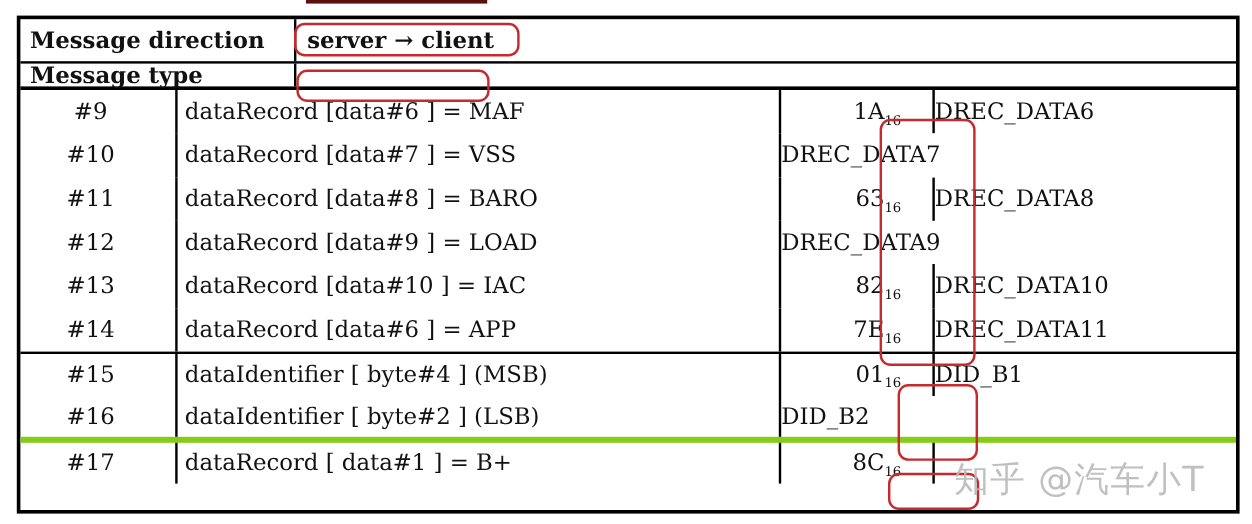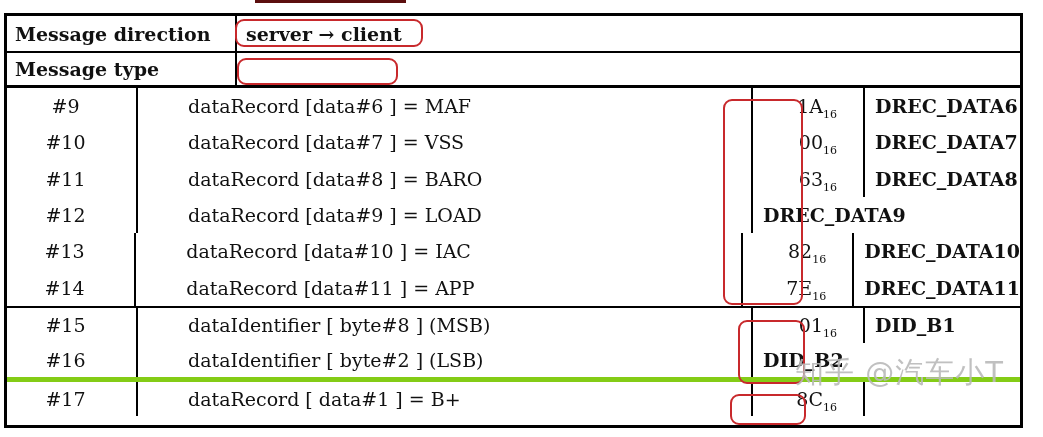--- a/index.html
+++ b/index.html
@@ -5,58 +5,58 @@
   html,body{margin:0;padding:0;}
   body{
     width:1043px;height:437px;position:relative;background:#ffffff;
     font-family:"DejaVu Serif","Liberation Serif",serif;
     color:#111111;overflow:hidden;
   }
   
   .top-artifact{position:absolute;left:255px;top:0;width:151px;height:3px;background:#5c0f0f;}
 
   .table{
-    position:absolute;left:4px;top:13px;width:1019px;height:415px;
+    position:absolute;left:14px;top:13px;width:1019px;height:415px;
     border:3px solid #000;box-sizing:border-box;background:#fff;
   }
 
   
   .hrow{display:flex;font-weight:bold;font-size:19px;box-sizing:border-box;}
   .hrow1{height:37px;border-bottom:2px solid #000;}
-  .hrow2{height:35px;border-bottom:3px solid #000;}
+  .hrow2{height:22px;border-bottom:3px solid #000;}
   .hcell-label{width:230px;border-right:2px solid #000;display:flex;align-items:center;
     padding-left:8px;box-sizing:border-box;}
   .hcell-value{flex:1;display:flex;align-items:center;padding-left:9px;}
 
   
   .section{display:flex;flex-direction:column;box-sizing:border-box;}
   .sec1{height:220px;border-bottom:2px solid #000;}
   .sec2{height:74px;border-bottom:5px solid #84cc16;}
   .sec3{height:34px;}
   .row{flex:1;display:flex;font-size:19px;}
   .c1{width:131px;border-right:2px solid #000;display:flex;align-items:center;
     justify-content:center;box-sizing:border-box;padding-right:12px;}
-  .c2{width:571px;border-right:2px solid #000;display:flex;align-items:center;
-    padding-left:6px;box-sizing:border-box;margin-left:44px;}
-  .c3{width:112px;border-right:2px solid #000;display:flex;align-items:center;
+  .c2{width:503px;border-right:2px solid #000;display:flex;align-items:center;
+    padding-left:6px;box-sizing:border-box;}
+  .c3{width:128px;border-right:2px solid #000;display:flex;align-items:center;
     justify-content:flex-end;padding-right:26px;box-sizing:border-box;}
-  .c4{flex:1;display:flex;align-items:center;padding-left:10px;font-weight:bold;}
+  .c4{flex:1;display:flex;align-items:center;}
   .hex sub{font-size:11px;line-height:0;letter-spacing:0;}
 
   
   .redbox{position:absolute;border:2.5px solid #c8292c;border-radius:9px;
     pointer-events:none;background:transparent;box-sizing:border-box;}
   #rb-direction{left:228px;top:3px;width:188px;height:28px;}
   #rb-type{left:230px;top:42px;width:161px;height:27px;}
   #rb-hex1{left:716px;top:83px;width:80px;height:206px;}
   #rb-hex2{left:731px;top:304px;width:67px;height:64px;}
   #rb-hex3{left:723px;top:378px;width:76px;height:31px;}
 
   .watermark{
-    position:absolute;left:795px;top:353px;white-space:nowrap;
+    position:absolute;left:795px;top:380px;white-space:nowrap;
     font-family:"DejaVu Sans","Liberation Sans",sans-serif;
     font-size:29px;color:rgba(185,185,185,0.9);letter-spacing:1px;
     pointer-events:none;
   }
 </style>
 </head>
 <body>
 
 <div class="top-artifact"></div>
 
@@ -76,23 +76,20 @@
       <div class="c1">#9</div>
       <div class="c2">dataRecord [data#6 ] = MAF</div>
       <div class="c3">
           <span class="hex"><span>1A</span><sub>16</sub></span>
         </div>
       <div class="c4">DREC_DATA6</div>
     </div>
     <div class="row">
       <div class="c1">#10</div>
       <div class="c2">dataRecord [data#7 ] = VSS</div>
-      <div class="c3">
-          <span class="hex"><span>00</span><sub>16</sub></span>
-        </div>
       <div class="c4">DREC_DATA7</div>
     </div>
     <div class="row">
       <div class="c1">#11</div>
       <div class="c2">dataRecord [data#8 ] = BARO</div>
       <div class="c3">
           <span class="hex"><span>63</span><sub>16</sub></span>
         </div>
       <div class="c4">DREC_DATA8</div>
     </div>
@@ -104,32 +101,32 @@
     <div class="row">
       <div class="c1">#13</div>
       <div class="c2">dataRecord [data#10 ] = IAC</div>
       <div class="c3">
           <span class="hex"><span>82</span><sub>16</sub></span>
         </div>
       <div class="c4">DREC_DATA10</div>
     </div>
     <div class="row">
       <div class="c1">#14</div>
-      <div class="c2">dataRecord [data#11 ] = APP</div>
+      <div class="c2">dataRecord [data#6 ] = APP</div>
       <div class="c3">
           <span class="hex"><span>7E</span><sub>16</sub></span>
         </div>
       <div class="c4">DREC_DATA11</div>
     </div>
   </div>
 
   <div class="section sec2">
     <div class="row">
       <div class="c1">#15</div>
-      <div class="c2">dataIdentifier [ byte#8 ] (MSB)</div>
+      <div class="c2">dataIdentifier [ byte#4 ] (MSB)</div>
       <div class="c3">
           <span class="hex"><span>01</span><sub>16</sub></span>
         </div>
       <div class="c4">DID_B1</div>
     </div>
     <div class="row">
       <div class="c1">#16</div>
       <div class="c2">dataIdentifier [ byte#2 ] (LSB)</div>
       <div class="c4">DID_B2</div>
     </div>

